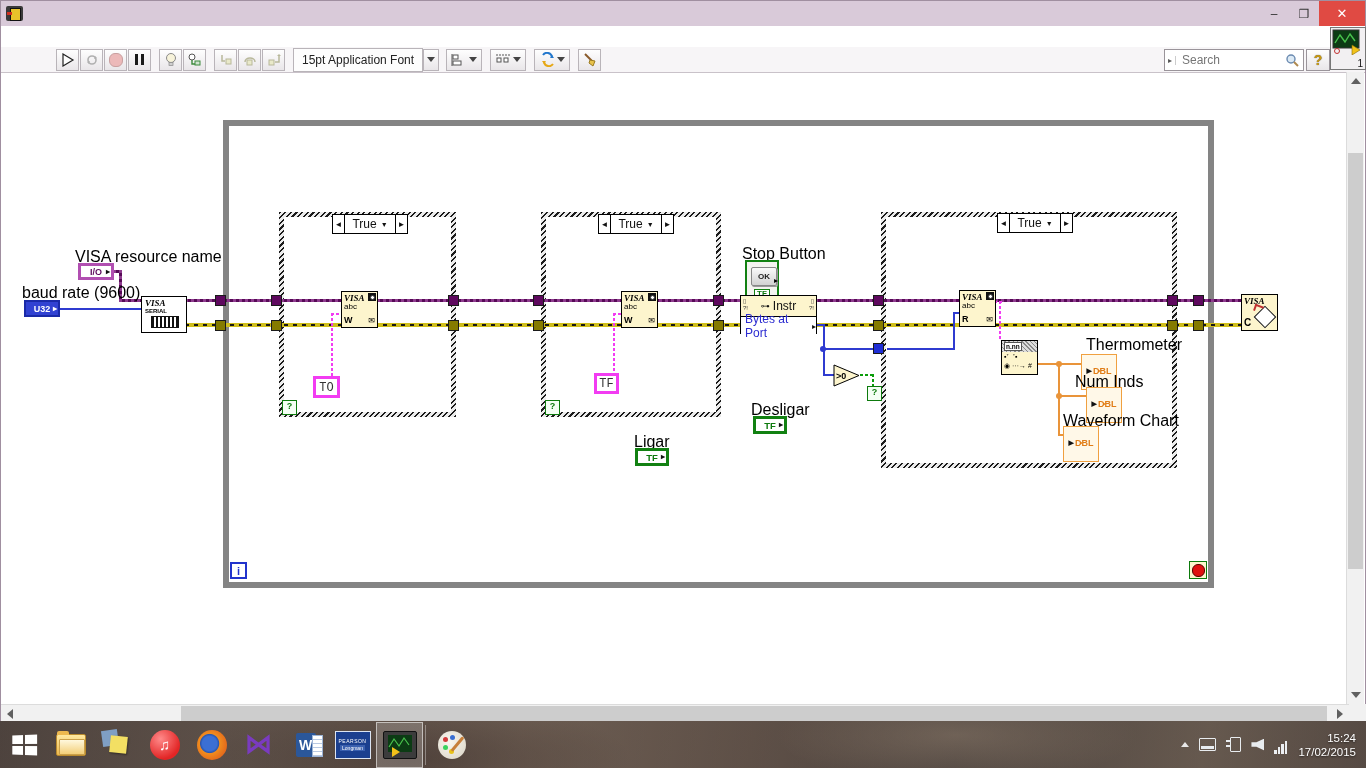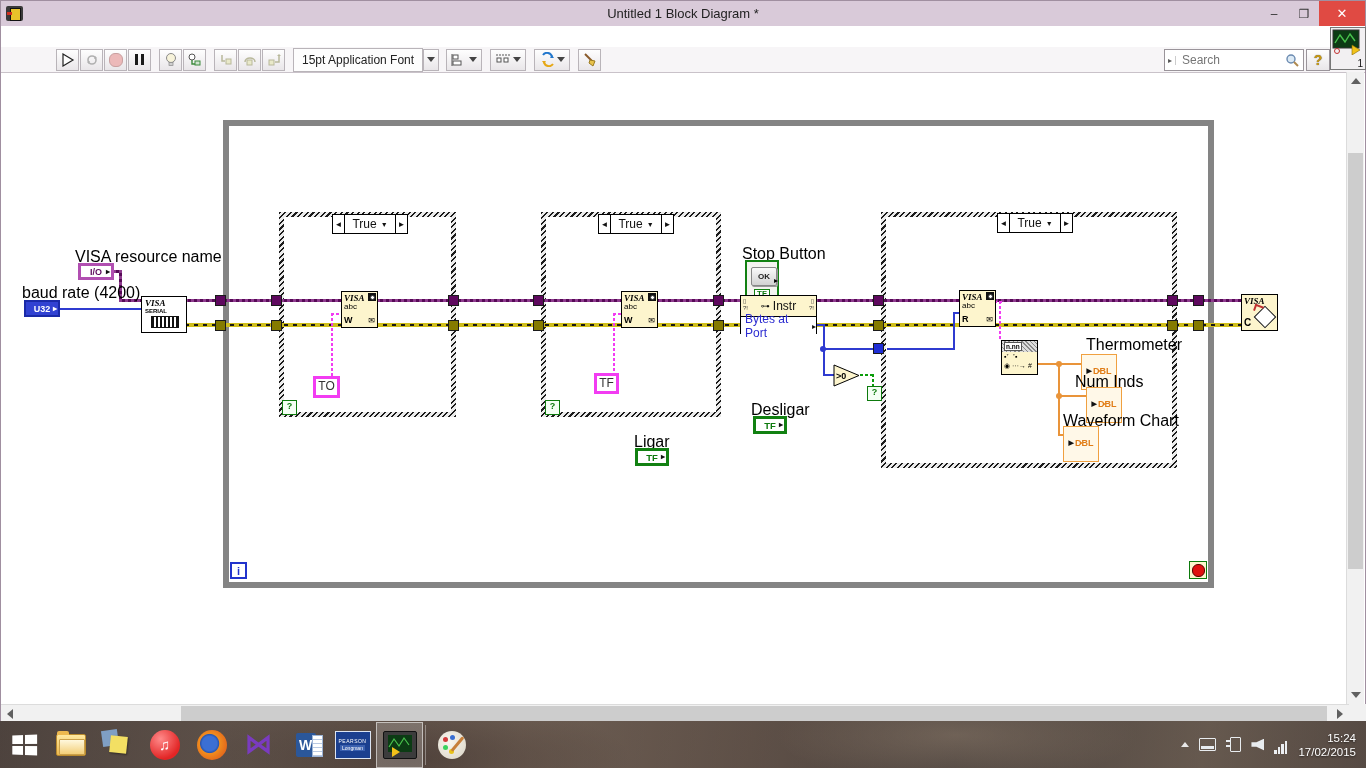--- a/index.html
+++ b/index.html
@@ -88,21 +88,21 @@
   .term{position:absolute;z-index:6;box-sizing:border-box;display:flex;align-items:center;justify-content:center;}
   .term .arr{position:absolute;right:1px;font-size:8px;color:#111;line-height:8px;}
   .t-io{border:3px solid #b14fb1;background:#fff;color:#5c0a5c;font-weight:bold;font-size:9px;}
   .t-u32{border:2px solid #1a2aa8;background:#3142d2;color:#fff;font-weight:bold;font-size:9px;justify-content:center;}
   .t-tf{border:3px solid #128112;background:#fff;color:#0d7a0d;font-weight:bold;font-size:9.5px;}
   .t-dbl{border:1.5px solid #f0a040;background:#fff8e8;padding:17px;z-index:6;align-items:flex-end;}
   .t-dbl .in{border:1.5px solid #f0a040;background:#fff8e8;color:#e07d18;font-weight:bold;font-size:9px;
     display:flex;align-items:center;justify-content:center;width:100%;height:100%;box-sizing:border-box;gap:1px;}
   .t-dbl .in b{color:#111;font-size:7px;}
   .strconst{position:absolute;border:3px solid #f23cf2;background:#fff;z-index:6;display:flex;
-    align-items:flex-start;justify-content:center;font-size:12px;color:#333;box-sizing:border-box;}
+    align-items:flex-end;justify-content:center;font-size:12px;color:#333;box-sizing:border-box;font-family:Liberation Mono, monospace;}
   .propnode{position:absolute;z-index:6;border:1px solid #000;background:#fdf5cd;box-sizing:border-box;}
   .propnode .r1{height:20px;display:flex;align-items:center;justify-content:center;font-size:12px;color:#111;gap:3px;}
   .propnode .r2{height:18px;background:#fff;border-top:1px solid #000;display:flex;align-items:center;
     padding-left:4px;font-size:12px;color:#2b2bd0;}
   .corner-glyph{position:absolute;font-size:6px;line-height:6px;color:#333;}
   .okterm{position:absolute;border:2px solid #128112;background:#f4f4f0;z-index:6;box-sizing:border-box;}
   .okbtn{position:absolute;left:4px;top:5px;width:24px;height:17px;background:linear-gradient(#fafafa,#d2d2d2);
     border:1px solid #888;border-radius:2px;box-shadow:1px 1px 0 #999;font-size:8px;font-weight:bold;color:#222;
     display:flex;align-items:center;justify-content:center;}
   .oktf{position:absolute;left:7px;bottom:-1px;font-size:8px;font-weight:bold;color:#0d7a0d;background:#fff;
@@ -166,21 +166,20 @@
 <body>
 
 <div class="screen">
   <div class="window">
 
     <div class="titlebar">
       <div class="app-icon">
           <div class="inner"></div>
           <div class="red"></div>
         </div>
-      <div class="title-text">Untitled 1 Block Diagram *</div>
       <div class="winbtns">
         <div class="winbtn">–</div>
         <div class="winbtn">❐</div>
         <div class="winbtn close">✕</div>
       </div>
     </div>
 
 
     <div class="toolbar">
       <div class="tbtn">
@@ -400,21 +399,21 @@
             <span style="font-size:7px;">▼</span>
           </span>
         <span class="side">►</span>
       </div>
 
       <div class="dlabel" style="left:74px;top:175px;">VISA resource name</div>
       <div class="term t-io" style="left:77px;top:190px;width:36px;height:17px;">
         <span>I/O</span>
           <span class="arr">▸</span>
       </div>
-      <div class="dlabel" style="left:21px;top:211px;">baud rate (4200)</div>
+      <div class="dlabel" style="left:21px;top:211px;">baud rate (9600)</div>
       <div class="term t-u32" style="left:23px;top:227px;width:36px;height:17px;">
         <span>U32</span>
           <span class="arr" style="color:#fff;">▸</span>
       </div>
 
       <div class="lvnode" style="left:140px;top:223px;width:46px;height:37px;background:#fff;">
         <div class="visa-it" style="padding:2px 0 0 3px;">VISA</div>
         <div class="tinytxt" style="padding-left:3px;font-size:6px;">SERIAL</div>
         <div class="portsicon abs" style="left:9px;bottom:4px;width:26px;height:10px;"></div>
       </div>

